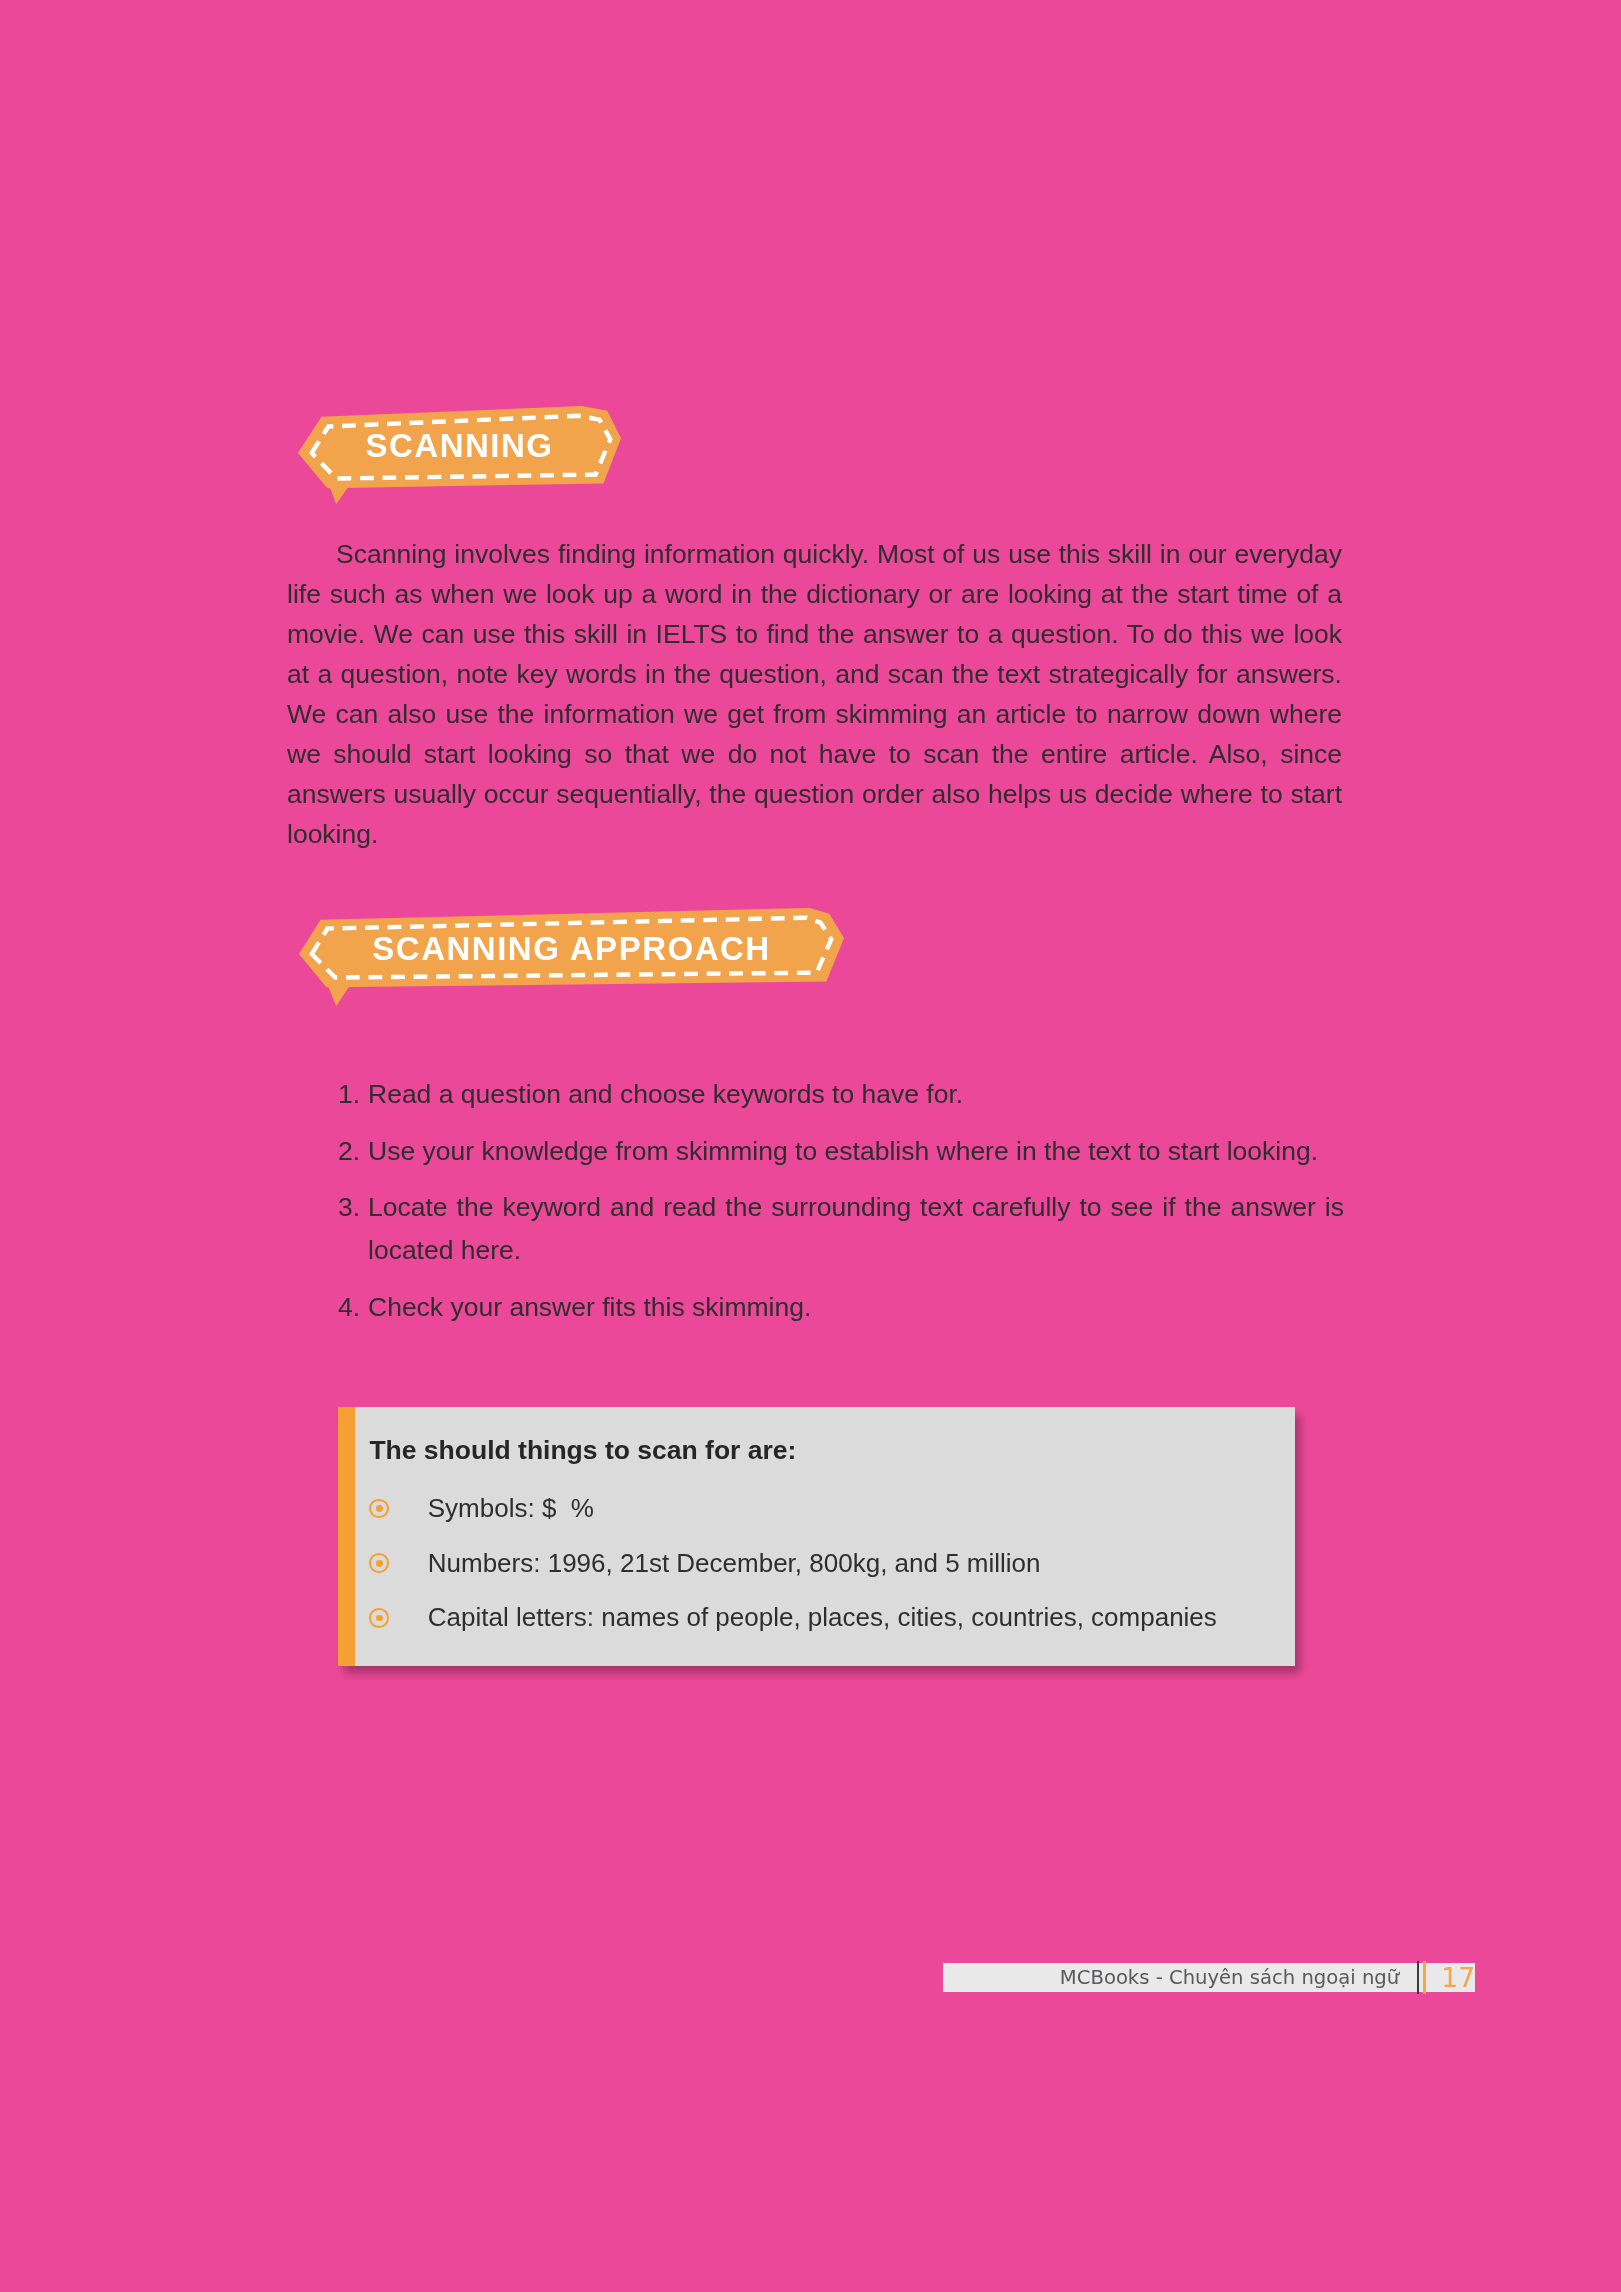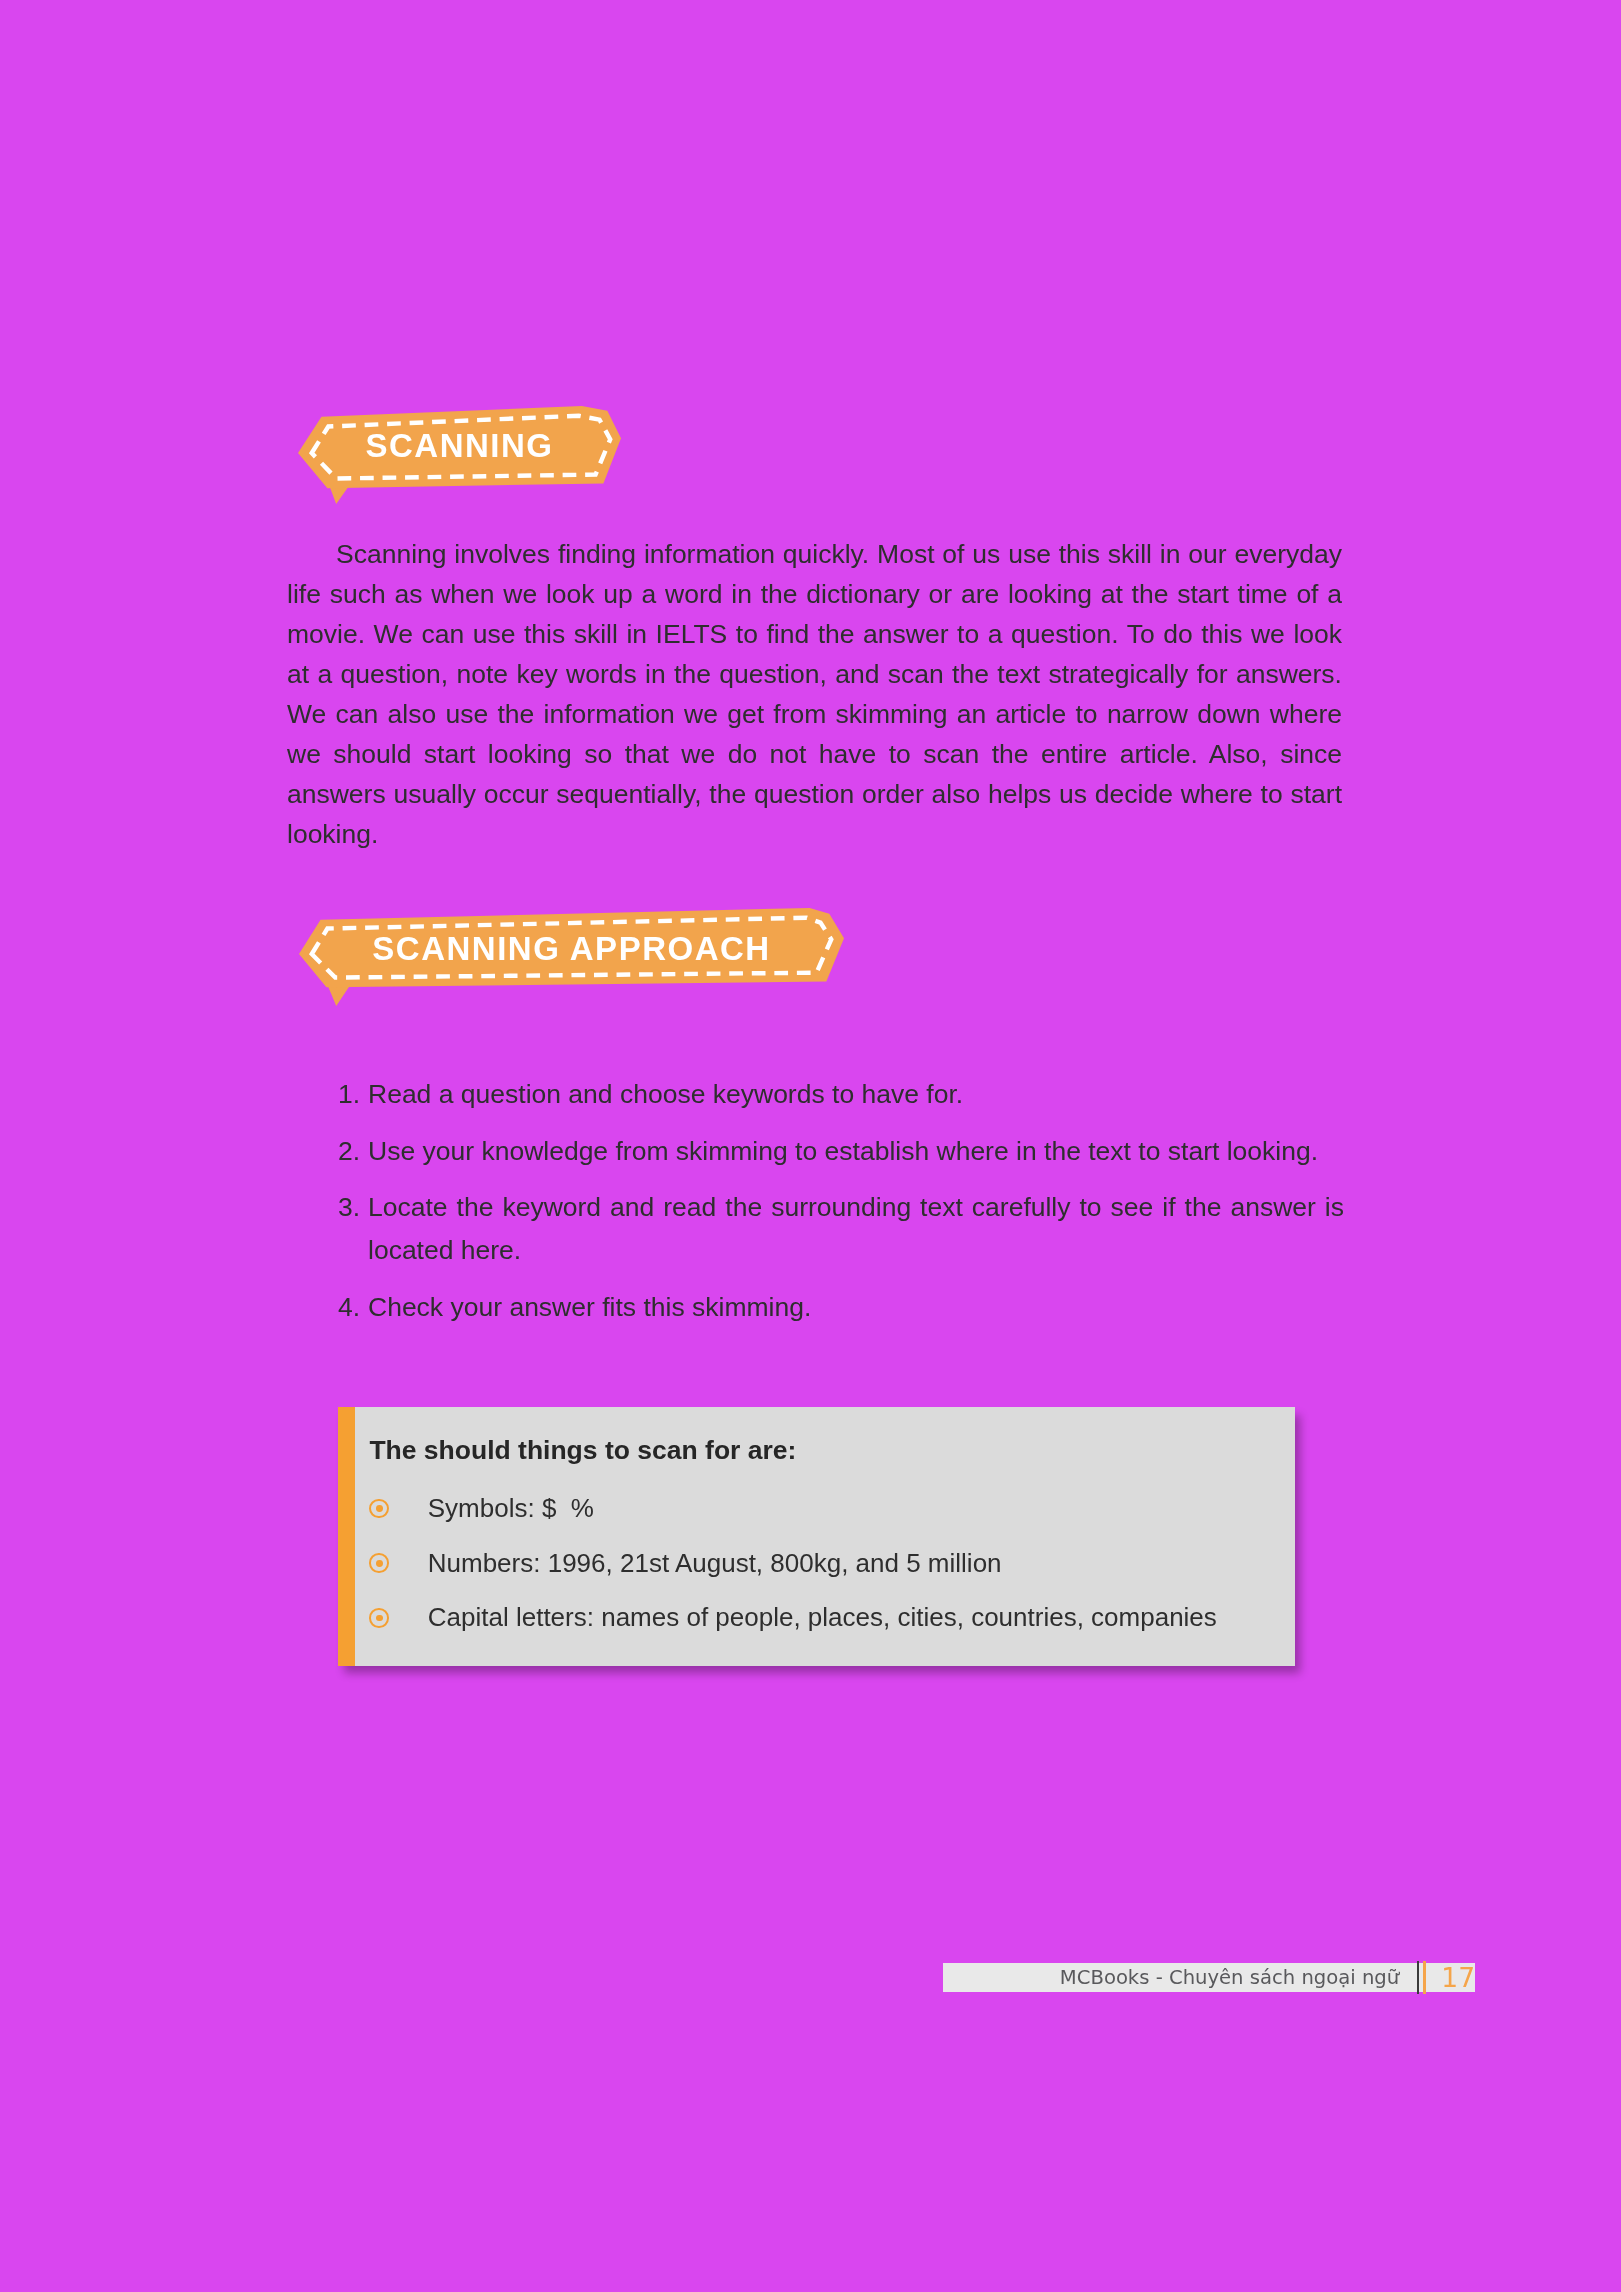--- a/index.html
+++ b/index.html
@@ -2,21 +2,21 @@
 <html><head>
 <meta charset="utf-8">
 <style>
   * { box-sizing: border-box; }
   html, body { margin: 0; padding: 0; background: #ffffff; }
   .page {
     position: relative;
     width: 1621px;
     height: 2293px;
     margin: 0 auto;
-    background: #d946ef;
+    background: #ec4899;
     overflow: hidden;
     font-family: "Liberation Sans", "DejaVu Sans", sans-serif;
     color: #2e2e2e;
   }
 
   
   .badge { position: absolute; }
   .badge svg { position: absolute; inset: 0; width: 100%; height: 100%; }
   .badge-label {
     position: absolute;
@@ -180,21 +180,21 @@
   <div class="scan-box">
     <div class="scan-box-accent-bar"></div>
     <div class="scan-box-content">
       <p class="scan-box-heading">The should things to scan for are:</p>
       <div class="scan-item">
         <span class="circled-dot-icon"></span>
         <span class="scan-item-text">Symbols: $  %</span>
       </div>
       <div class="scan-item">
         <span class="circled-dot-icon"></span>
-        <span class="scan-item-text">Numbers: 1996, 21st August, 800kg, and 5 million</span>
+        <span class="scan-item-text">Numbers: 1996, 21st December, 800kg, and 5 million</span>
       </div>
       <div class="scan-item">
         <span class="circled-dot-icon"></span>
         <span class="scan-item-text">Capital letters: names of people, places, cities, countries, companies</span>
       </div>
     </div>
   </div>
 
   <div class="footer-bar">
     <span class="publisher-text">MCBooks - Chuyên sách ngoại ngữ</span>

